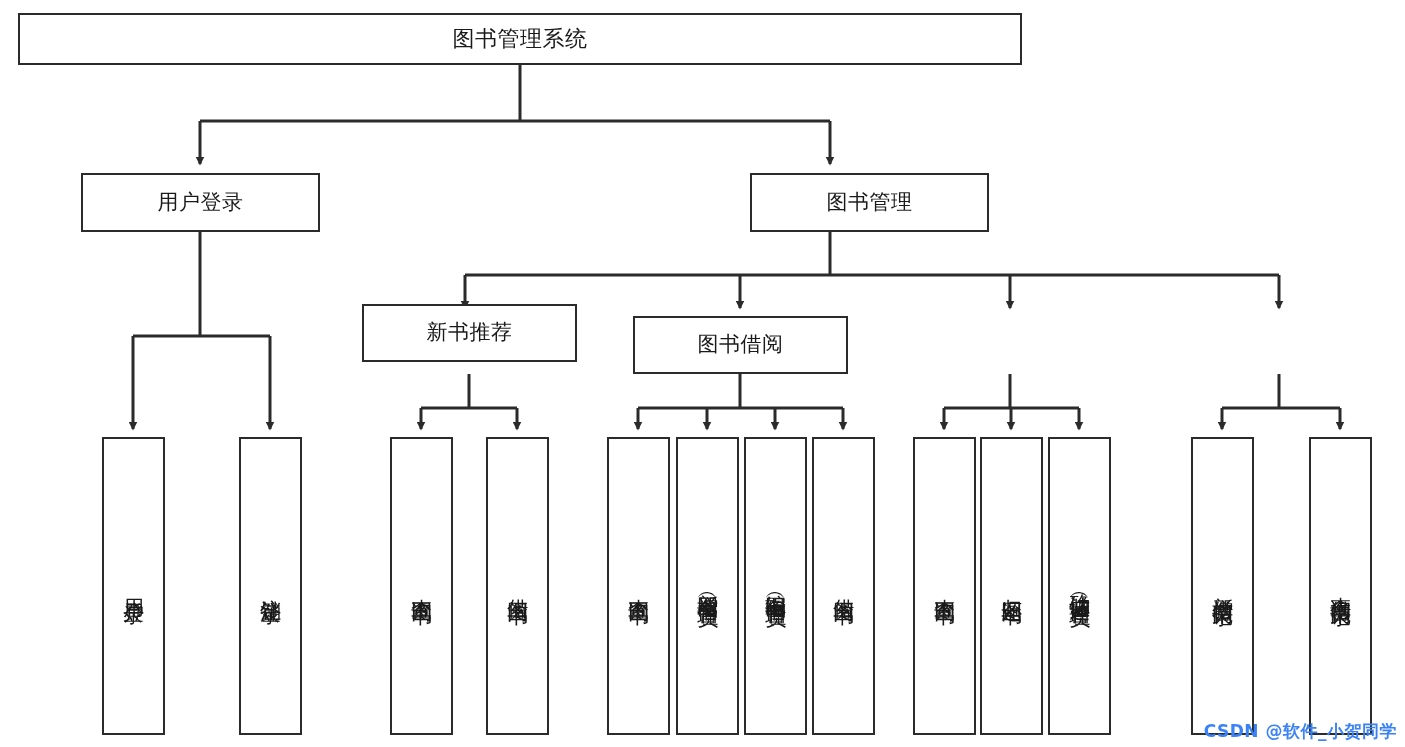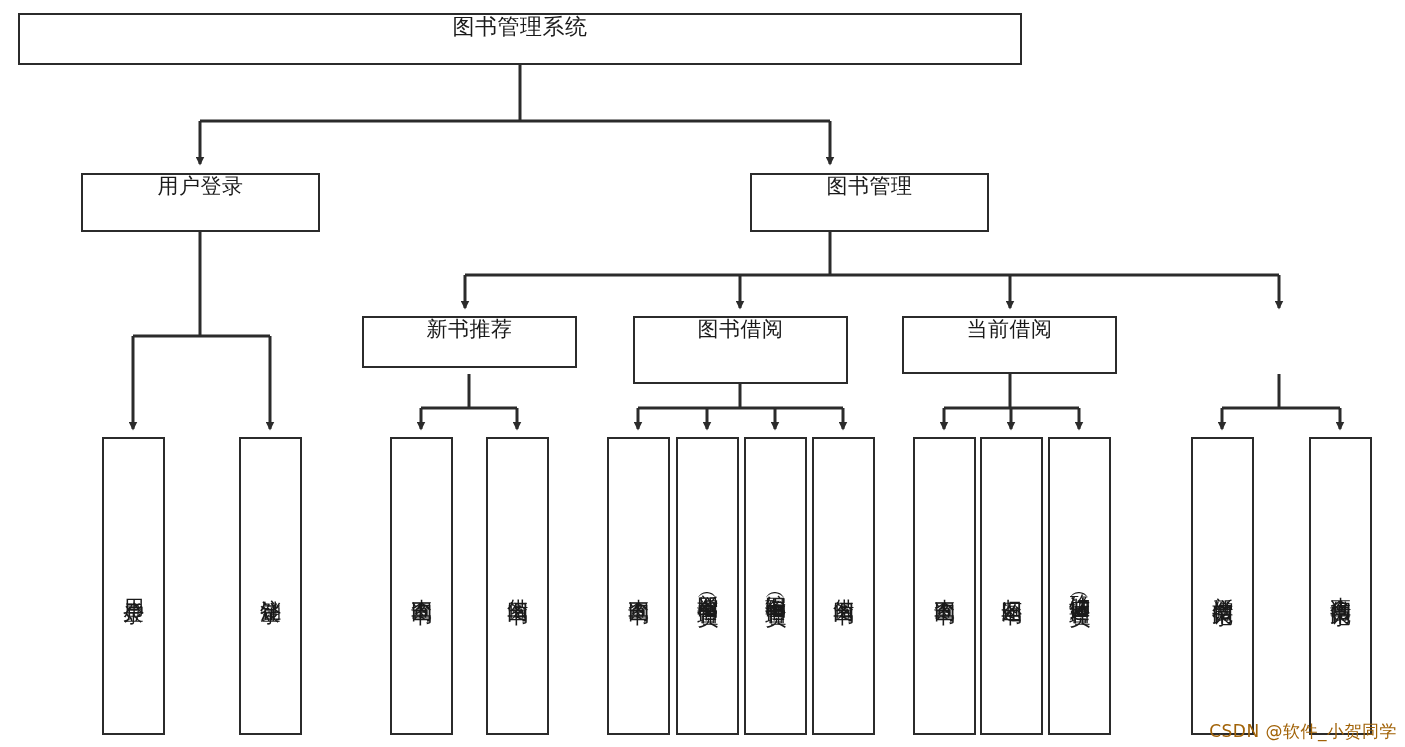--- a/index.html
+++ b/index.html
@@ -24,20 +24,21 @@
     top: 0;
     width: 1405px;
     height: 747px;
   }
   .node {
     position: absolute;
     box-sizing: border-box;
     border: 2px solid #2b2b2b;
     background: #ffffff;
     display: flex;
+    align-items: center;
     justify-content: center;
     color: #1a1a1a;
     text-align: center;
     z-index: 2;
   }
   .node-label {
     display: block;
     line-height: 1.12;
     letter-spacing: 0.5px;
   }
@@ -63,25 +64,26 @@
   }
   .node.vertical {
     align-items: center;
     padding-top: 0;
   }
   .watermark {
     position: absolute;
     right: 8px;
     bottom: 4px;
     font-size: 17px;
-    color: #a16207;
+    color: #3b82f6;
     letter-spacing: 0.5px;
     z-index: 5;
     white-space: nowrap;
     font-family: "DejaVu Sans", "Liberation Sans", sans-serif;
+    font-weight: bold;
   }
 </style>
 </head>
 <body>
 
 <div id="diagram-root">
 
   <svg id="diagram-svg" viewBox="0 0 1405 747" xmlns="http://www.w3.org/2000/svg">
     <defs>
       <marker id="arrowhead" markerWidth="9" markerHeight="9" refX="7.5" refY="4.5" orient="auto" markerUnits="userSpaceOnUse">
@@ -137,28 +139,25 @@
     <span class="node-label">图书管理系统</span>
   </div>
 
   <div class="node horizontal" style="left:81px; top:173px; width:239px; height:59px;">
     <span class="node-label">用户登录</span>
   </div>
   <div class="node horizontal" style="left:750px; top:173px; width:239px; height:59px;">
     <span class="node-label">图书管理</span>
   </div>
 
-  <div class="node horizontal" style="left:362px; top:316px; width:215px; height:52px;">
+  <div class="node horizontal" style="left:362px; top:304px; width:215px; height:58px;">
     <span class="node-label">新书推荐</span>
   </div>
-  <div class="node horizontal" style="left:633px; top:316px; width:215px; height:68px;">
+  <div class="node horizontal" style="left:633px; top:316px; width:215px; height:58px;">
     <span class="node-label">图书借阅</span>
-  </div>
-  <div class="node horizontal" style="left:902px; top:316px; width:215px; height:58px;">
-    <span class="node-label">当前借阅</span>
   </div>
 
   <div class="node vertical" style="left:102px; top:437px; width:63px; height:298px;">
     <span class="node-label">用户登录</span>
   </div>
   <div class="node vertical" style="left:239px; top:437px; width:63px; height:298px;">
     <span class="node-label">注销登录</span>
   </div>
 
   <div class="node vertical" style="left:390px; top:437px; width:63px; height:298px;">

